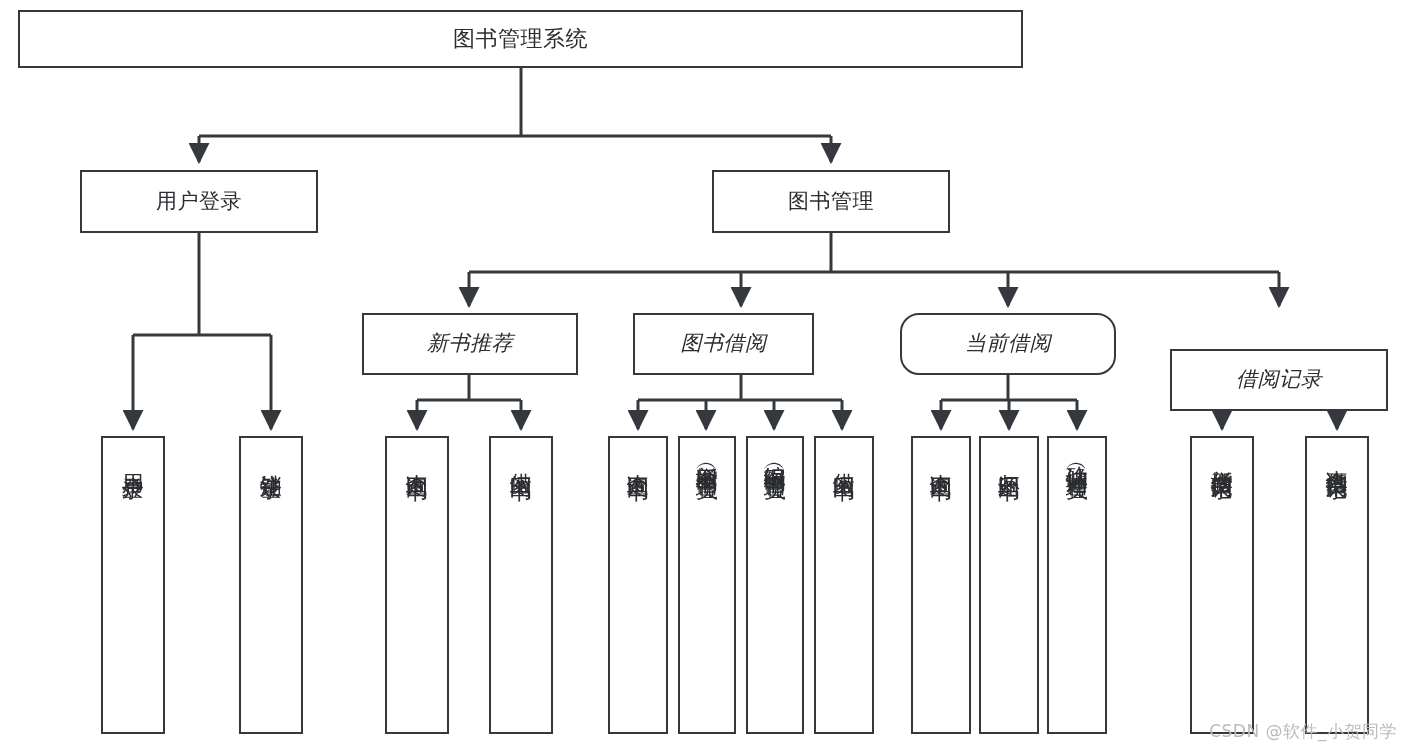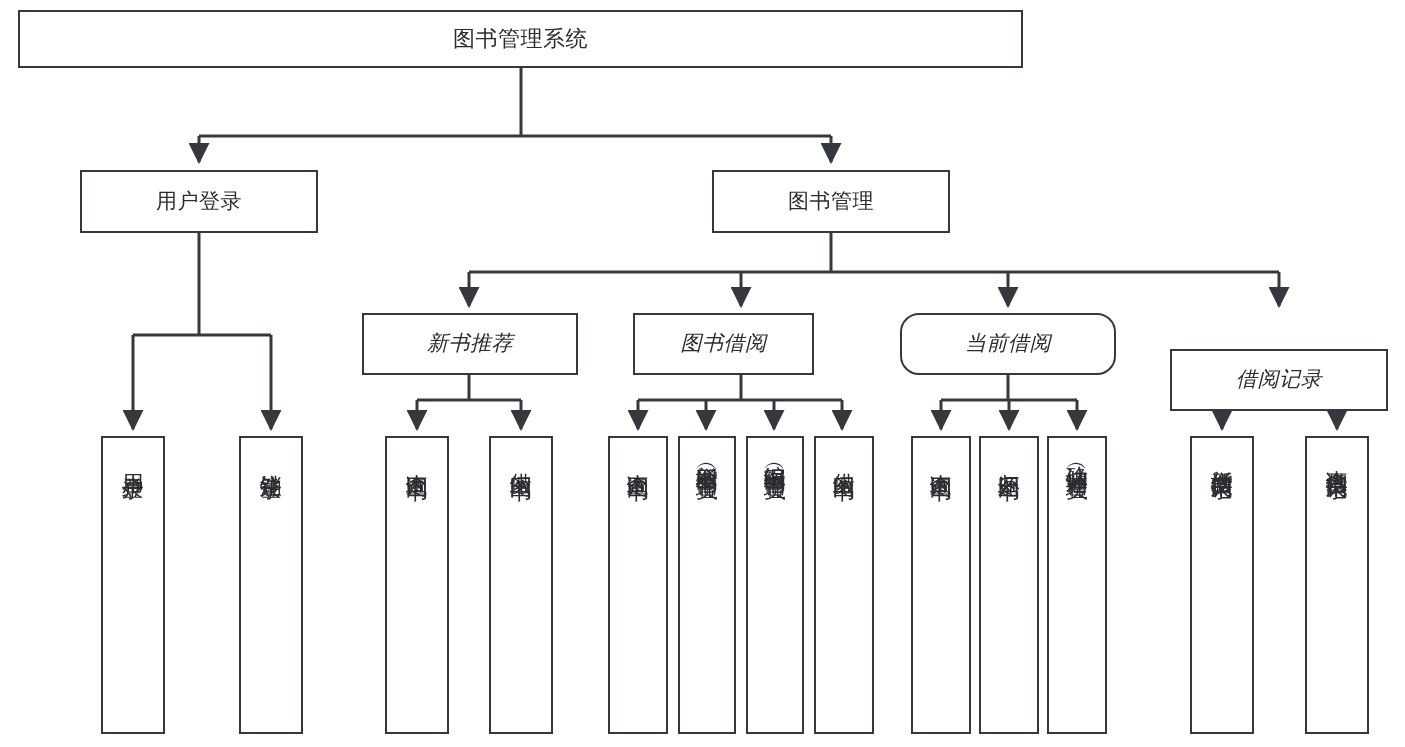--- a/index.html
+++ b/index.html
@@ -190,13 +190,14 @@
     <span class="label">确认归还（管理员）</span>
   </div>
 
   <div class="node vertical" style="left:1190px; top:436px; width:64px; height:298px; padding-top:14px;">
     <span class="label">新增借阅记录</span>
   </div>
   <div class="node vertical" style="left:1305px; top:436px; width:64px; height:298px; padding-top:14px;">
     <span class="label">查询借阅记录</span>
   </div>
 
+  <div id="watermark">CSDN @软件_小贺同学</div>
 </div>
 
 </body></html>

